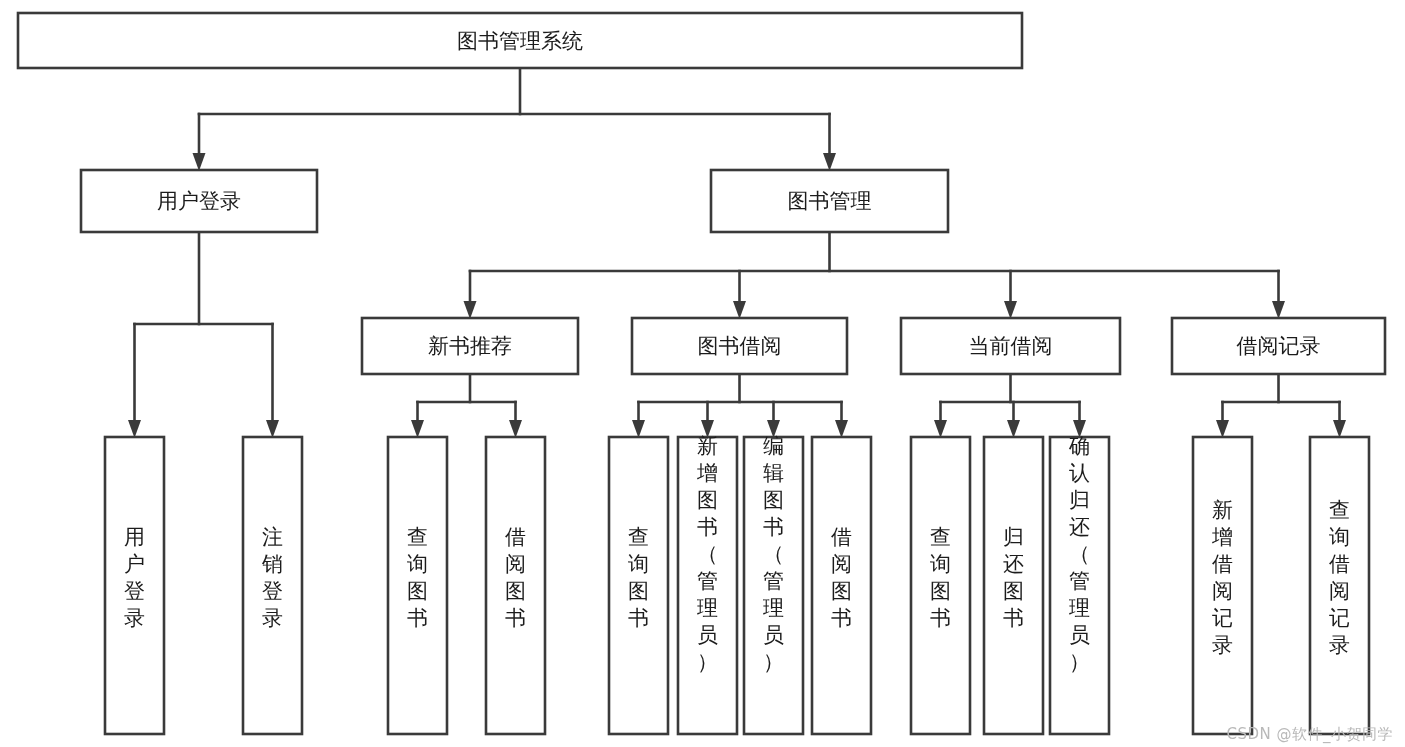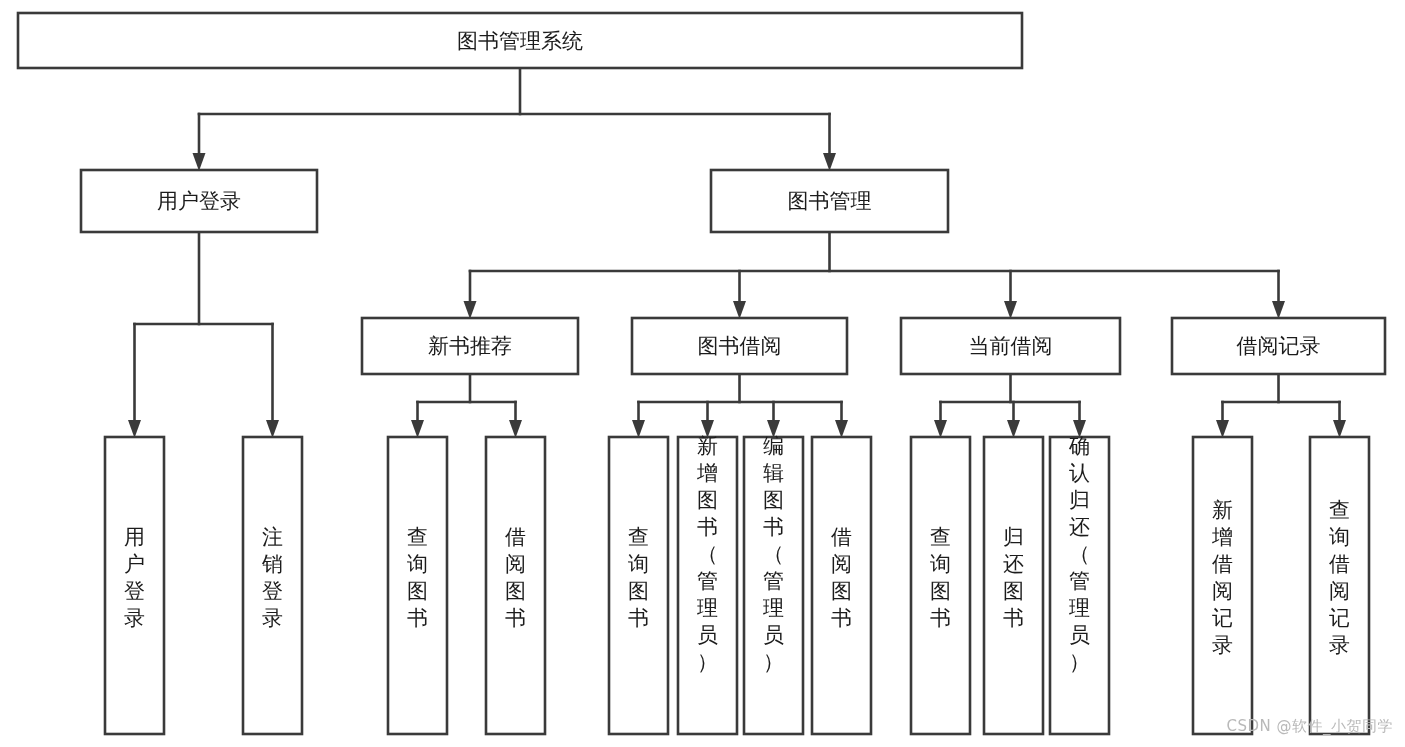--- a/index.html
+++ b/index.html
@@ -50,21 +50,21 @@
   }
   .node-label-v {
     fill: #1c1c1c;
     font-size: 21px;
     font-family: "DejaVu Sans", "Liberation Sans", sans-serif;
     text-anchor: middle;
   }
   .watermark {
     position: absolute;
     right: 12px;
-    bottom: 11px;
+    bottom: 3px;
     font-size: 15px;
     color: #b9b9b9;
     font-family: "DejaVu Sans", "Liberation Sans", sans-serif;
     white-space: nowrap;
     letter-spacing: 0.5px;
     text-align: right;
   }
 </style>
 </head>
 <body>

